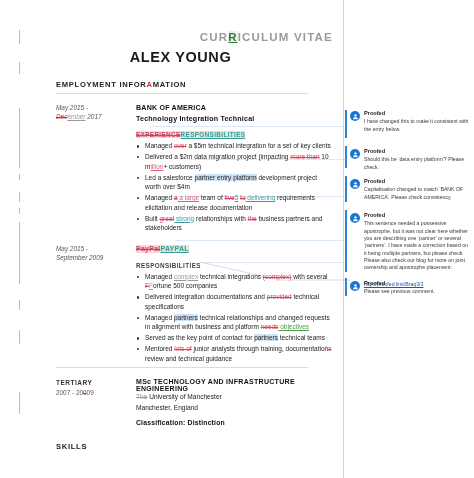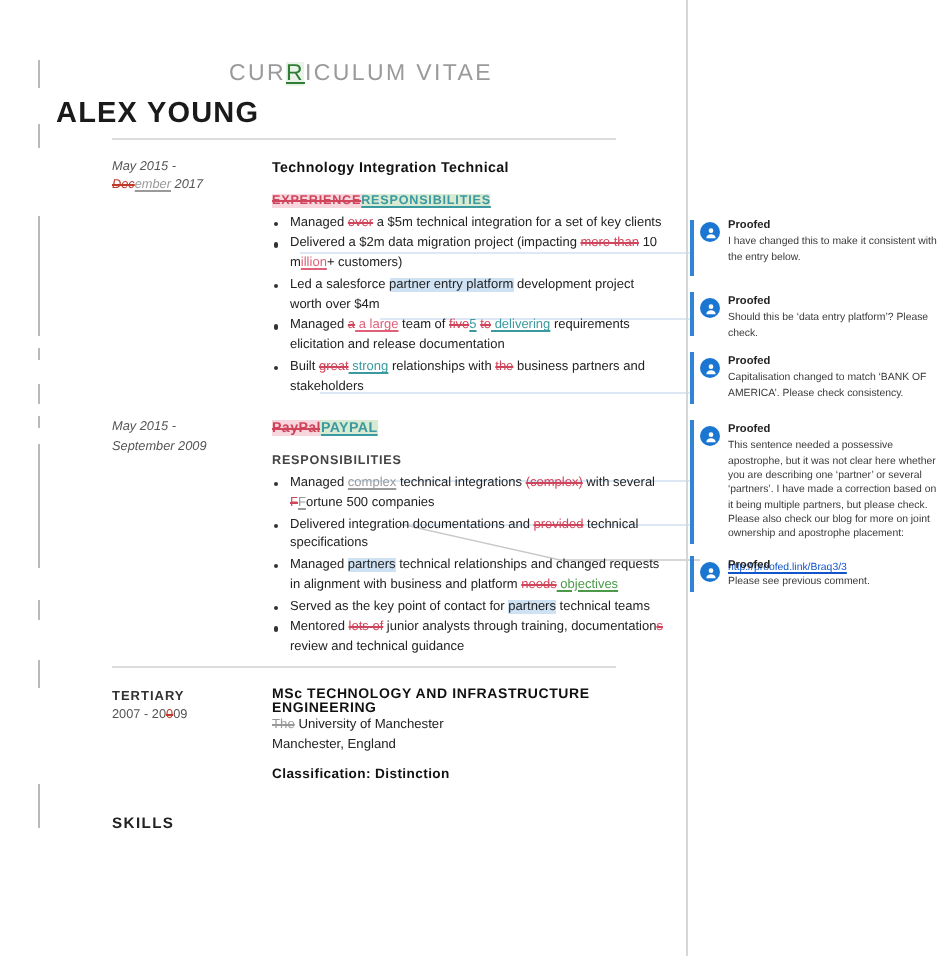--- a/index.html
+++ b/index.html
@@ -11,26 +11,26 @@
   }
   .page{position:relative;width:474px;height:478px;background:#fff;}
 
   
   .changebar{position:absolute;width:1px;background:#b9b9b9;left:19px;}
 
   
   .doc{position:absolute;left:28px;top:0;width:305px;height:478px;}
 
   .cv-title{
-    text-align:center;margin-top:31px;
-    font-size:11.5px;letter-spacing:1.2px;color:#9a9a9a;font-weight:400;
+    text-align:right;margin-top:31px;
+    font-size:11.5px;letter-spacing:1.2px;color:#9a9a9a;font-weight:700;
   }
   .cv-title .ins-green{color:#2e7d32;text-decoration:underline;background:#eaf3ea;}
   .cv-name{
-    margin-top:6px;
+    text-align:center;margin-top:6px;
     font-size:14.5px;font-weight:bold;color:#1a1a1a;letter-spacing:.6px;
   }
 
   .sec-head{
     margin-top:15px;margin-left:28px;
     font-size:7.6px;font-weight:bold;letter-spacing:.7px;color:#222;
   }
   .sec-head .ins-red{color:#c0392b;}
   .sec-head .ins-yellow{color:#b8a000;background:#fbf6d0;text-decoration:underline;}
   .rule{margin-top:4px;margin-left:28px;width:252px;height:1px;background:#dcdcdc;}
@@ -120,28 +120,30 @@
   <svg class="conn" style="left:200px;top:262px;width:150px;height:22px;">
     <path d="M0,0 L80,18 L150,18"></path>
   </svg>
 
   <div class="doc">
 
     <div class="cv-title"><span>CUR</span><span class="ins-green">R</span><span>ICULUM VITAE</span></div>
 
     <div class="cv-name">ALEX YOUNG</div>
 
+    <div class="sec-head"><span>EMPLOYMENT INFOR</span><span class="ins-red">A</span><span>MATION</span></div>
     <div class="rule"></div>
 
     <div class="entry">
       <div class="dates">
         <span>May 2015 -</span><br>
         <span class="del">Dec</span><span class="ins-grey">ember</span><span> 2017</span>
       </div>
       <div class="body">
+        <div class="org">BANK OF AMERICA</div>
         <div class="role">Technology Integration Technical</div>
         <div class="subhead"><span class="del hl-pinkbg">EXPERIENCE</span><span class="ins-teal hl-green">RESPONSIBILITIES</span></div>
 
         <ul class="bul">
           <li><span>Managed </span><span class="del">over</span><span> a $5m technical integration for a set of key clients</span></li>
           <li><span>Delivered a $2m data migration project (impacting </span><span class="del">more than</span><span> 10 m</span><span class="ins">illion</span><span>+ customers)</span></li>
           <li><span>Led a salesforce </span><span class="hl-blue">partner entry platform</span><span> development project worth over $4m</span></li>
           <li><span>Managed </span><span class="del">a</span><span class="ins"> a large</span><span> team of </span><span class="del">five</span><span class="ins-teal">5</span><span> </span><span class="del">to</span><span class="ins-teal"> delivering</span><span> requirements elicitation and release documentation</span></li>
           <li><span>Built </span><span class="del">great</span><span class="ins-teal"> strong</span><span> relationships with </span><span class="del">the</span><span> business partners and stakeholders</span></li>
         </ul>

